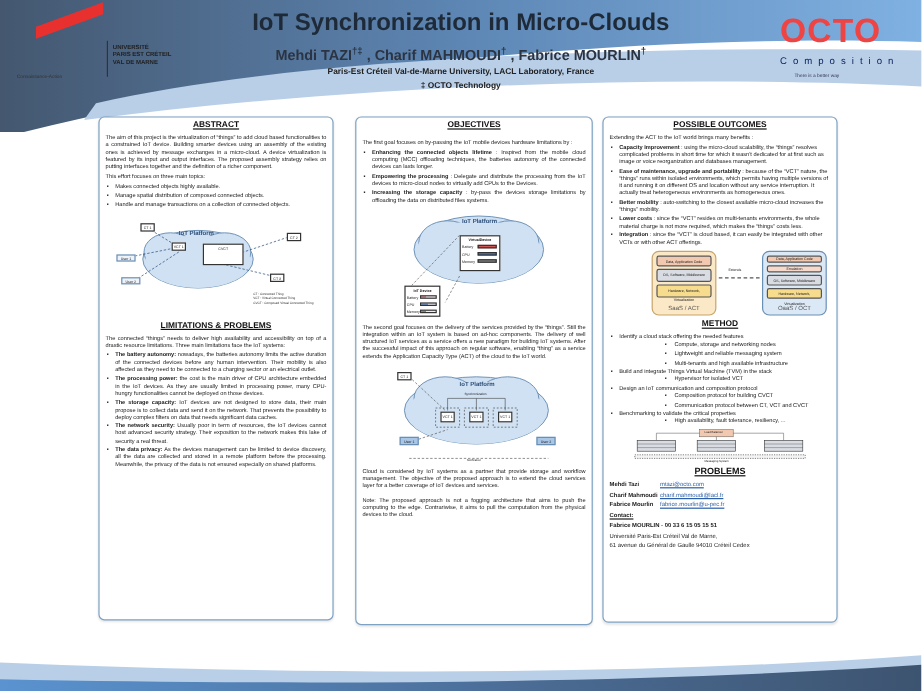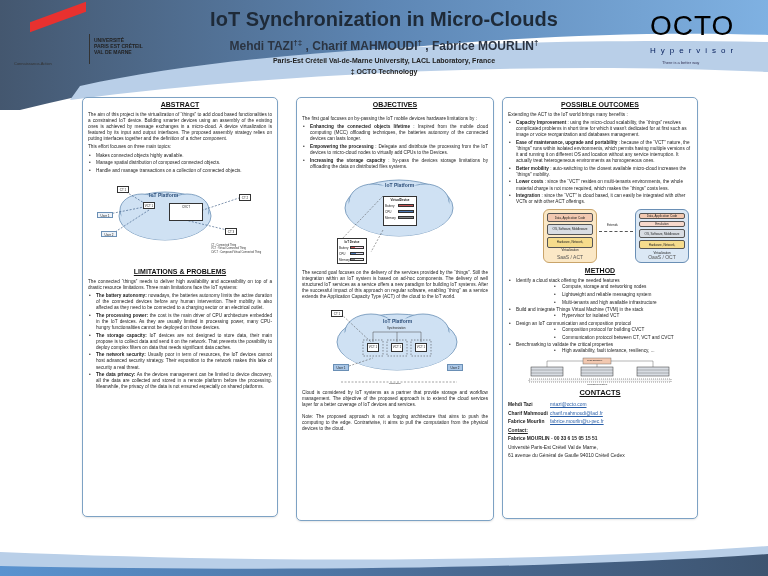--- a/index.html
+++ b/index.html
@@ -16,21 +16,21 @@
   .affil2 { position: absolute; left: 0; width: 768px; top: 68px; text-align: center; font-size: 7px; font-weight: bold; color: #222; }
 
   .upec { position: absolute; left: 12px; top: 4px; width: 150px; height: 60px; }
   .upec .bar { position: absolute; left: 18px; top: 8px; width: 56px; height: 10px; background: #e8312f; transform: skewY(-20deg); }
   .upec .word { position: absolute; left: 0; top: 28px; font-size: 26px; font-weight: bold; color: #0a0a0a; letter-spacing: -1px; }
   .upec .sub { position: absolute; left: 2px; top: 57px; font-size: 4px; color: #333; }
   .upec .sep { position: absolute; left: 77px; top: 30px; width: 1px; height: 30px; background: #333; }
   .upec .uni { position: absolute; left: 82px; top: 33px; font-size: 5px; font-weight: bold; line-height: 6px; color: #222; }
 
   .octo { position: absolute; left: 650px; top: 10px; width: 110px; height: 60px; }
-  .octo .word { position: absolute; left: 0; top: 0; font-size: 28px; font-weight: normal; color: #000000; letter-spacing: 1px; }
+  .octo .word { position: absolute; left: 0; top: 0; font-size: 28px; font-weight: bold; color: #ef4444; letter-spacing: 1px; }
   .octo .tech { position: absolute; left: 0; top: 36px; font-size: 8px; letter-spacing: 5px; color: #0b2460; }
   .octo .tag { position: absolute; left: 12px; top: 50px; font-size: 4px; color: #335; }
 
   .panel { position: absolute; border: 1px solid #7da2c4; border-radius: 5px; background: #fff; box-shadow: 0 1px 2px rgba(0,0,0,0.1); }
   .p-left { left: 82px; top: 97px; width: 196px; height: 420px; }
   .p-mid { left: 296px; top: 97px; width: 198px; height: 424px; }
   .p-right { left: 502px; top: 97px; width: 196px; height: 422px; }
 
   .sec-h { text-align: center; font-size: 7px; font-weight: bold; text-decoration: underline; color: #111; margin: 3px 0 4px; }
   .txt { font-size: 4.7px; line-height: 6.1px; color: #222; text-align: justify; padding: 0 5px; }
@@ -90,21 +90,21 @@
   <div class="uni">
     <div>UNIVERSITÉ</div>
     <div>PARIS EST CRÉTEIL</div>
     <div>VAL DE MARNE</div>
   </div>
   <div class="sub">Connaissance-Action</div>
 </div>
 
 <div class="octo">
   <div class="word">OCTO</div>
-  <div class="tech">Hypervisor</div>
+  <div class="tech">Composition</div>
   <div class="tag">There is a better way</div>
 </div>
 
 <div class="title">IoT Synchronization in Micro-Clouds</div>
 <div class="authors">
   <span>Mehdi TAZI</span><sup>†‡</sup><span> , </span><span>Charif MAHMOUDI</span><sup>†</sup><span> , </span><span>Fabrice MOURLIN</span><sup>†</sup>
 </div>
 <div class="affil">Paris-Est Créteil Val-de-Marne University, LACL Laboratory, France</div>
 <div class="affil2">‡  OCTO Technology</div>
 
@@ -343,21 +343,21 @@
           <line x1="56" y1="17" x2="88" y2="17"></line>
         <line x1="112" y1="14" x2="144" y2="14"></line>
           <line x1="112" y1="17" x2="144" y2="17"></line>
       </g>
       <rect x="4" y="23" width="142" height="3" fill="#f4f4f4" stroke="#333" stroke-dasharray="1,1" stroke-width="0.5"></rect>
     </svg>
     <div style="position:absolute;left:62px;top:2.5px;font-size:2.4px;">Load Balancer</div>
     <div style="position:absolute;left:62px;top:27px;font-size:2.4px;">Messaging System</div>
   </div>
 
-  <div class="sec-h" style="margin-top:0;font-size:7.5px;">CONTACTS</div>
+  <div class="sec-h" style="margin-top:0;font-size:7.5px;">PROBLEMS</div>
   <div class="contacts">
     <div class="row">
         <span class="nm">Mehdi Tazi</span>
         <a>mtazi@octo.com</a>
       </div>
     <div class="row">
         <span class="nm">Charif Mahmoudi</span>
         <a>charif.mahmoudi@lacl.fr</a>
       </div>
     <div class="row">

